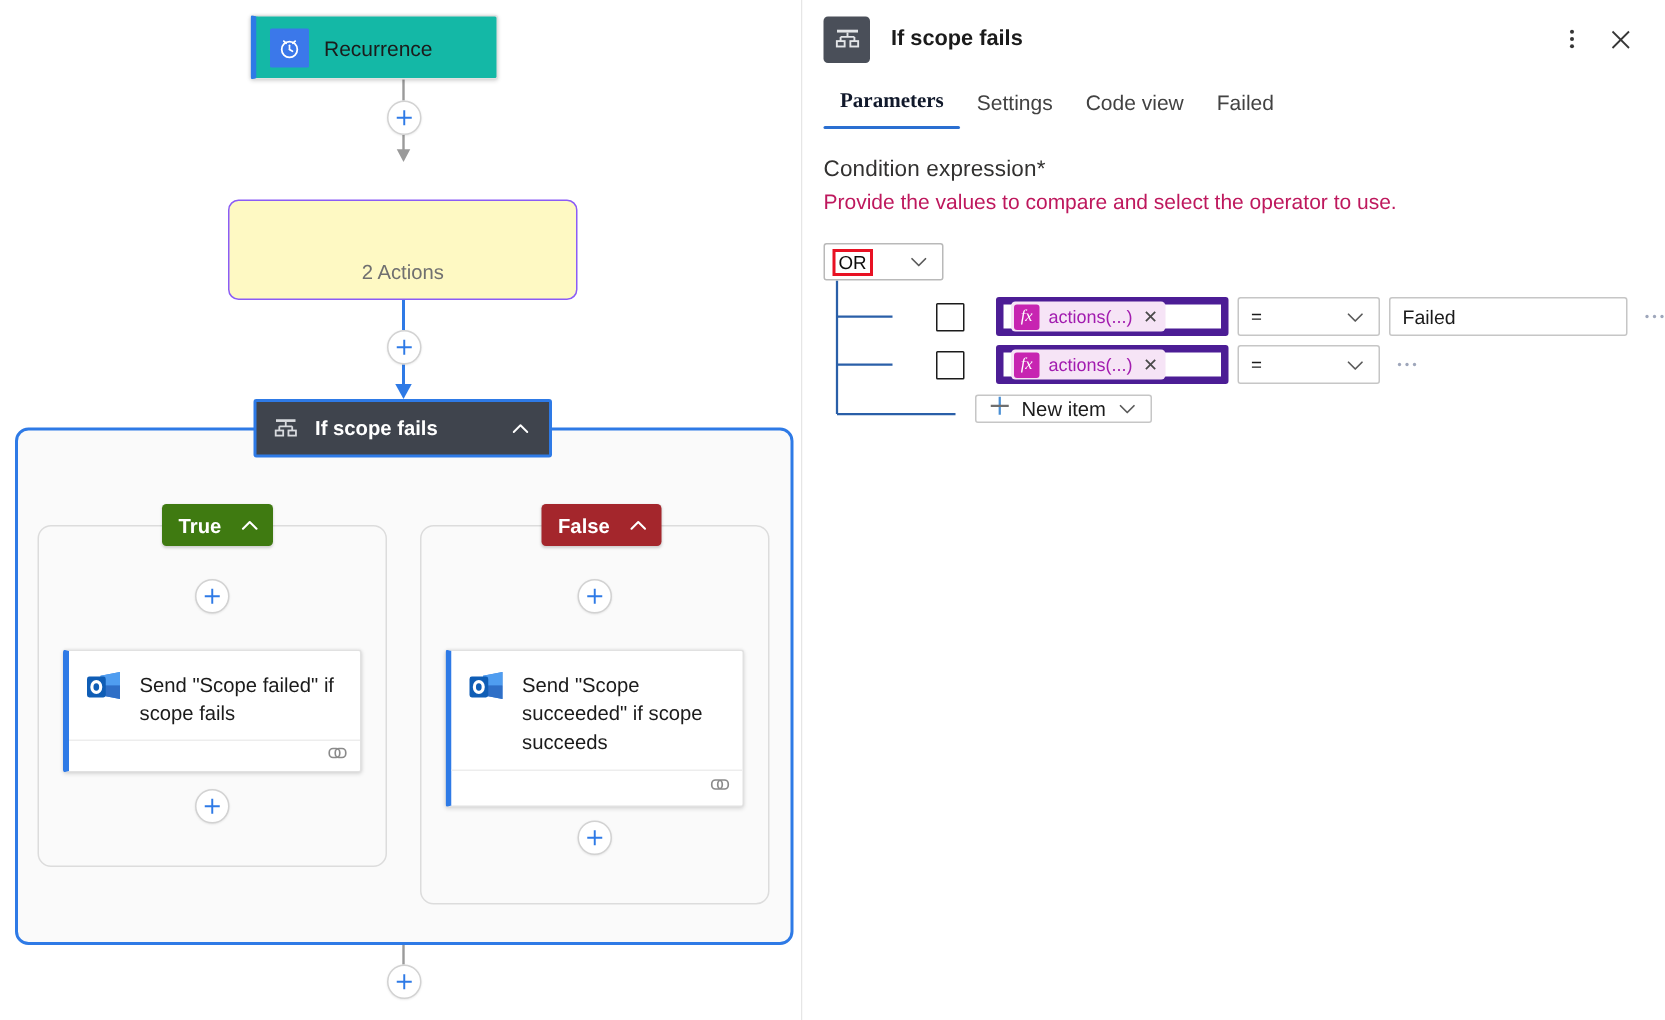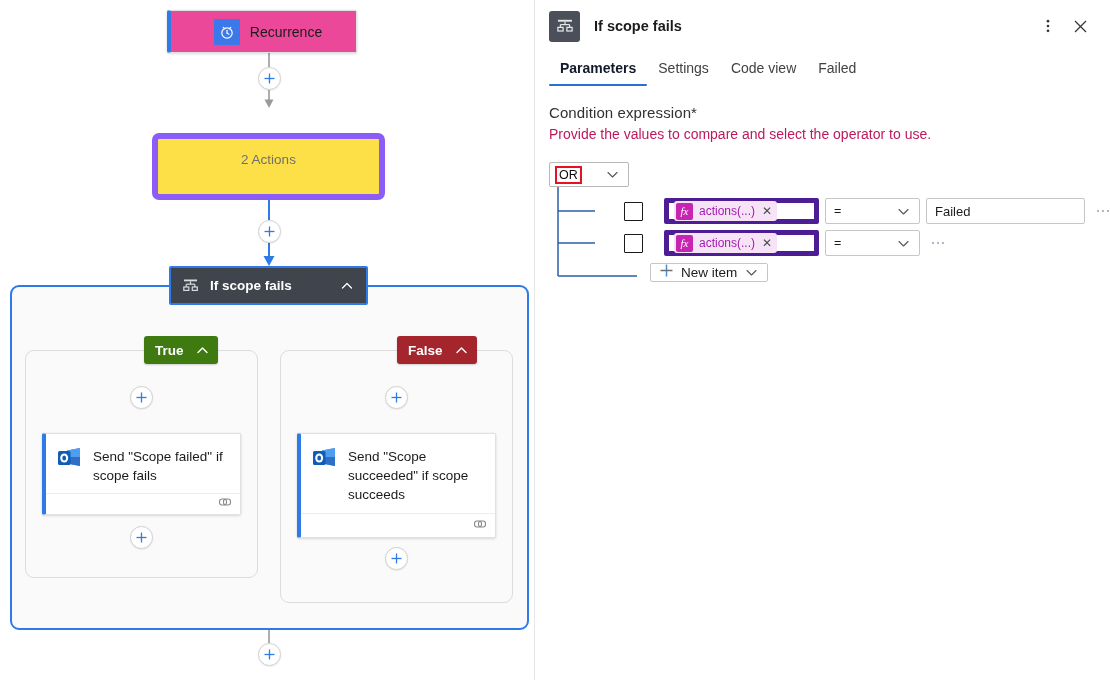--- a/index.html
+++ b/index.html
@@ -31,26 +31,25 @@
   
   .node {
     position: absolute;
     display: flex; align-items: center;
     border-radius: 2px;
     font-size: 13.5px;
   }
 
   
   #node-recurrence {
-    left: 167px; top: 10px; width: 190px; height: 43px;
-    background: #ec4899;
+    left: 167px; top: 10px; width: 165px; height: 43px;
+    background: #14b8a6;
     border: 1px solid #e1e1e1;
     border-left: 4px solid #2e7ae6;
     box-shadow: 0 1px 3px rgba(0,0,0,0.14), 0 0 2px rgba(0,0,0,0.06);
-    justify-content: center;
   }
   #node-recurrence .node-label {
     color: #1b1b1b; font-size: 14px; font-weight: 400; margin-left: 10px;
   }
   .recurrence-icon {
     width: 26px; height: 26px; margin-left: 9px;
     background: #3b78ea; border-radius: 1px;
     display: flex; align-items: center; justify-content: center;
     flex: 0 0 auto;
   }
@@ -63,26 +62,26 @@
     z-index: 4;
   }
   #node-scope .node-label { color: #fff; font-weight: bold; font-size: 14px; margin-left: 10px; }
   .scope-icon { width: 20px; height: 20px; margin-left: 12px; flex: 0 0 auto; }
   .node-chev { margin-left: auto; margin-right: 12px; display: flex; }
 
   
   #scope-body {
     position: absolute; left: 152px; top: 133px;
     width: 233px; height: 67px;
-    background: #fde047;
-    border: 6px solid #8b5cf6;
+    background: #fef9c3;
+    border: 1px solid #8b5cf6;
     border-radius: 7px;
     z-index: 2;
     display: flex; align-items: flex-end; justify-content: center;
-    padding-bottom: 27px;
+    padding-bottom: 10px;
   }
   #scope-body .sub { color: #707070; font-size: 13.5px; }
 
   
   #node-ifscope {
     left: 169px; top: 266px; width: 199px; height: 39px;
     background: #3f444d;
     border: 2px solid #2e7ae6;
     border-radius: 2px;
     z-index: 6;
@@ -112,21 +111,20 @@
   #branch-false { left: 280px; top: 350px; width: 233px; height: 253px; }
 
   
   .branch-pill {
     position: absolute; z-index: 7;
     height: 28px; border-radius: 3px;
     display: flex; align-items: center;
     padding: 0 9px 0 11px;
     color: #fff; font-weight: bold; font-size: 13.5px;
     box-shadow: 0 1px 2px rgba(0,0,0,0.18);
-    margin-left: 36px;
   }
   #pill-true  { left: 108px; top: 336px; background: #3f7a11; }
   #pill-false { left: 361px; top: 336px; background: #a4262c; }
   .branch-pill .pc { margin-left: 12px; display: flex; }
 
   
   .action-card {
     position: absolute; z-index: 5;
     background: #ffffff;
     border: 1px solid #e1e1e1;
@@ -187,21 +185,21 @@
 
   
   #panel-tabs {
     position: absolute; left: 0; top: 58px; width: 575px; height: 38px;
     display: flex; align-items: flex-start; padding-left: 14px;
   }
   .tab {
     position: relative; font-size: 14px; color: #424242;
     padding: 2px 11px 10px 11px; cursor: pointer; white-space: nowrap;
   }
-  .tab.active { color: #11192b; font-weight: bold; }
+  .tab.active { color: #11192b; font-weight: bold; font-family: Liberation Serif, serif; }
   .tab.active::after {
     content: ""; position: absolute; left: 0px; right: 0px; bottom: 0;
     height: 2.5px; background: #2a6fd1; border-radius: 2px;
   }
 
   
   #panel-body { position: absolute; left: 0; top: 104px; width: 575px; }
   #cond-label {
     margin-left: 14px; font-size: 15px; color: #323130; letter-spacing: 0.1px;
   }

